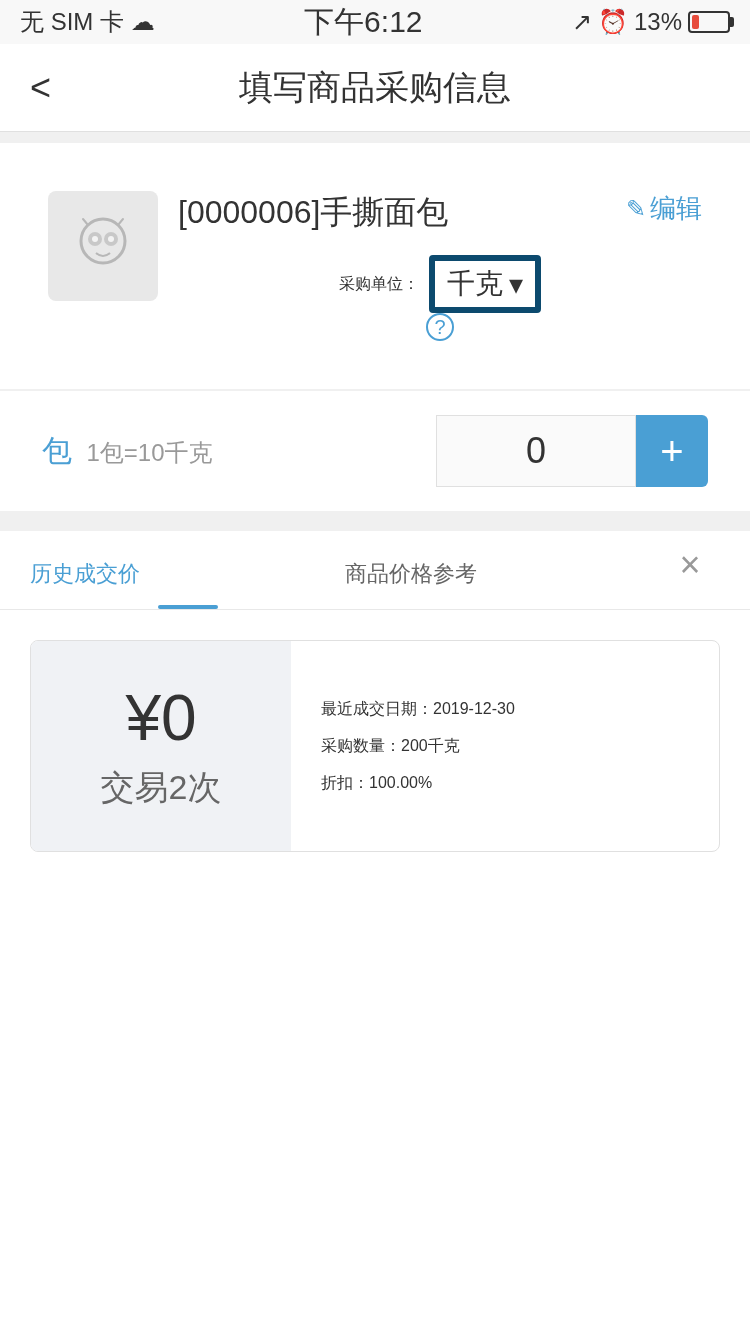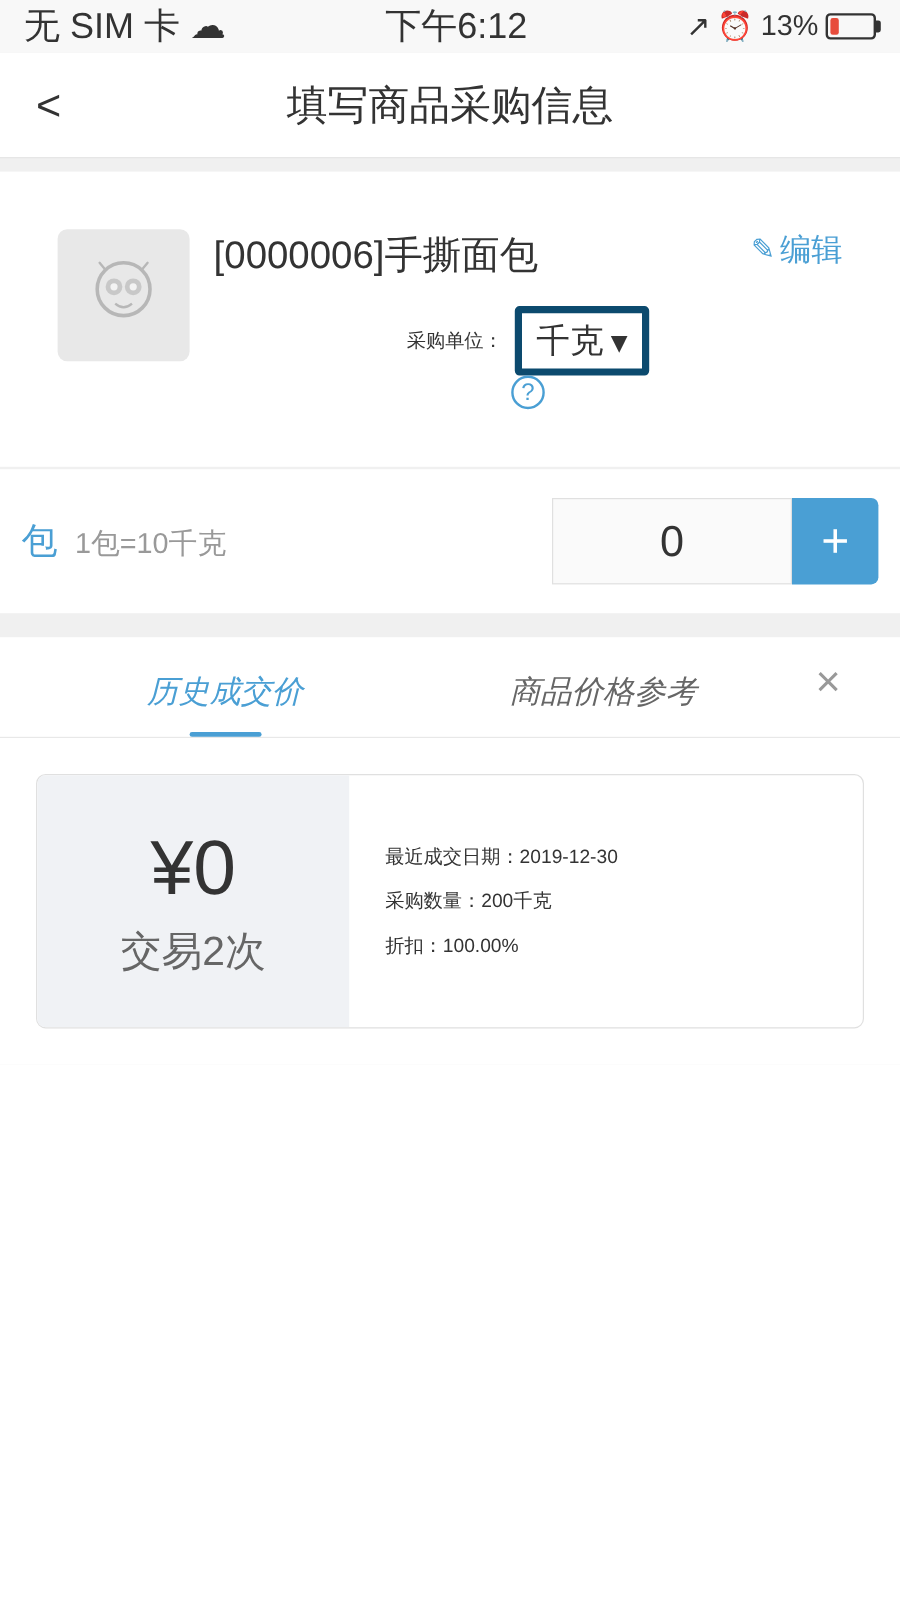--- a/index.html
+++ b/index.html
@@ -20,21 +20,21 @@
       display: flex;
       align-items: center;
       justify-content: space-between;
       padding: 0 20px;
       font-size: 28px;
     }
     .status-left {
       display: flex;
       align-items: center;
       gap: 8px;
-      font-size: 30px;
+      font-size: 24px;
       color: #333;
     }
     .status-center {
       font-size: 30px;
       font-weight: 500;
       color: #333;
     }
     .status-right {
       display: flex;
       align-items: center;
@@ -187,21 +187,21 @@
       align-items: center;
       justify-content: center;
       font-size: 20px;
       color: #4a9fd4;
     }
 
     
     .quantity-section {
       background: #ffffff;
       margin-top: 2px;
-      padding: 24px 18px;
+      padding: 24px 42px;
       display: flex;
       align-items: center;
       justify-content: space-between;
     }
     .quantity-label {
       font-size: 30px;
       color: #4a9fd4;
       font-weight: 500;
     }
     .quantity-sublabel {
@@ -244,27 +244,26 @@
       margin-top: 20px;
       border-bottom: 1px solid #e8e8e8;
     }
     .tabs-header {
       display: flex;
       align-items: center;
       padding: 0 30px;
     }
     .tab-item {
       flex: 1;
-      text-align: center;
+      text-align: left;
       padding: 28px 0 20px;
-      font-size: 26px;
+      font-size: 22px;
       color: #666;
       position: relative;
       cursor: pointer;
-      font-style: italic;
     }
     .tab-item.active {
       color: #4a9fd4;
     }
     .tab-item.active::after {
       content: '';
       position: absolute;
       bottom: 0;
       left: 50%;
       transform: translateX(-50%);

